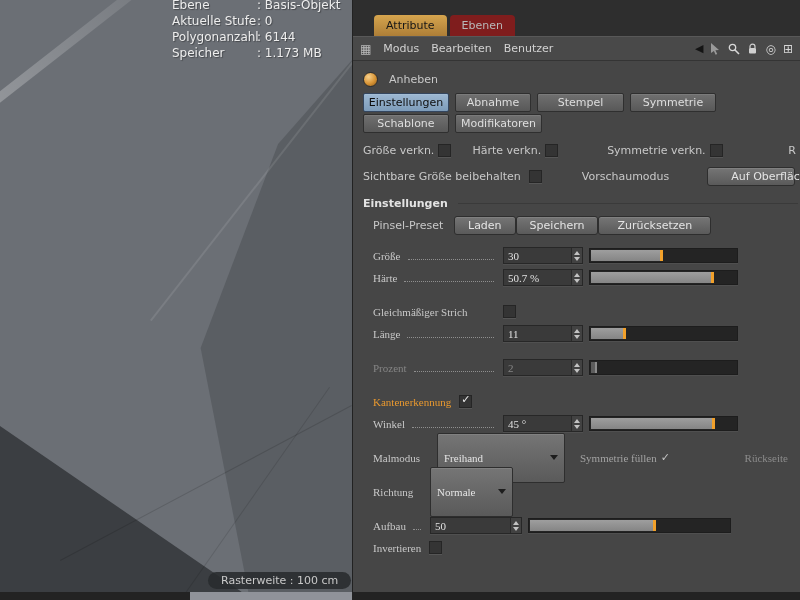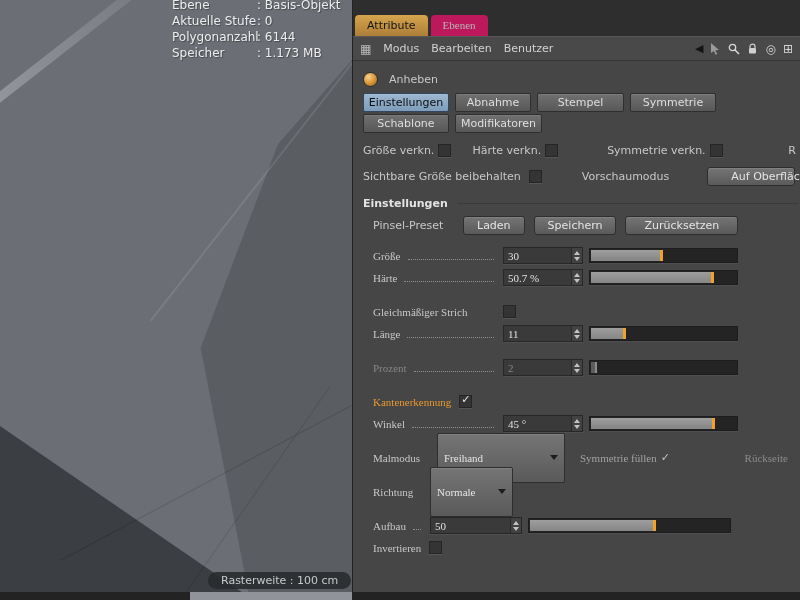--- a/index.html
+++ b/index.html
@@ -30,24 +30,24 @@
   .raster{position:absolute;left:208px;top:572px;background:rgba(40,43,46,.88);
       border-radius:9px;padding:2px 13px;font-size:11px;color:#c9c9c9;white-space:nowrap;}
 
   .bottom-bar{position:absolute;left:0;bottom:0;width:800px;height:8px;background:#232323;}
   .bottom-light{position:absolute;left:190px;bottom:0;width:162px;height:8px;background:#90939a;}
 
   
   .panel{position:absolute;left:352px;top:0;width:448px;height:592px;background:#464646;
       border-left:1px solid #222;box-sizing:border-box;display:flex;flex-direction:column;
       font-size:11px;color:#c8c8c8;}
-  .tabbar{height:36px;background:#2e2e2e;display:flex;align-items:flex-end;padding-left:2px;flex:none;}
+  .tabbar{height:36px;background:#2e2e2e;display:flex;align-items:flex-end;padding-left:21px;flex:none;}
   .tab{height:21px;line-height:21px;padding:0 12px;border-radius:4px 4px 0 0;margin-right:3px;cursor:default;}
   .tab.active{background:linear-gradient(#d6a54e,#ad7e37);color:#161616;}
-  .tab.inactive{background:#be185d;color:#b8b8b8;font-family:Liberation Serif, serif;}
+  .tab.inactive{background:#7f1d1d;color:#b8b8b8;}
 
   .menubar{height:23px;background:#494949;border-top:1px solid #585858;border-bottom:1px solid #343434;
       display:flex;align-items:center;padding:0 7px;gap:12px;flex:none;}
   .menu-grid{color:#b9b9b9;font-size:12px;line-height:12px;}
   .mi{color:#d2d2d2;}
   .sp{flex:1;}
   .micon{display:flex;align-items:center;line-height:0;}
   .back{color:#141414;font-size:11px;line-height:11px;}
   .uni{color:#d6d6d6;font-size:12px;line-height:12px;}
   .iconset{display:flex;align-items:center;gap:7px;}
@@ -76,21 +76,21 @@
   .r-cut{margin-left:auto;margin-right:2px;}
 
   .btn{background:linear-gradient(#757575,#5a5a5a);border:1px solid #2e2e2e;border-radius:3px;
       color:#e4e4e4;padding:2px 13px;box-shadow:inset 0 1px 0 rgba(255,255,255,.09);white-space:nowrap;}
   .surface-btn{margin-left:38px;width:88px;padding:2px 23px;box-sizing:border-box;text-align:center;flex:none;}
   .vorschau-lab{margin-left:40px;}
 
   .section{display:flex;align-items:center;margin:12px 0 4px 2px;color:#e3e3e3;font-weight:bold;}
   .section::after{content:"";flex:1;height:1px;background:#3a3a3a;margin:0 2px 0 10px;}
 
-  .preset-row{display:flex;align-items:center;margin:6px 0 11px 12px;gap:9px;}
+  .preset-row{display:flex;align-items:center;margin:6px 0 11px 12px;}
   .preset-lab{width:81px;flex:none;}
   .btn-reset{padding:2px 18px;}
 
   .p-row{display:flex;align-items:center;height:19px;margin:3px 12px 3px 12px;font-family:Liberation Serif, serif;}
   .p-lab{display:flex;align-items:baseline;width:128px;flex:none;margin-right:2px;}
   .leader{flex:1;border-bottom:1px dotted #8f8f8f;height:8px;margin:0 7px 2px 7px;}
   .field{display:flex;align-items:center;width:78px;height:15px;background:#3a3a3a;
       border:1px solid #272727;flex:none;box-shadow:0 1px 0 rgba(255,255,255,.06);}
   .field-val{flex:1;padding-left:4px;color:#e0e0e0;white-space:nowrap;overflow:hidden;}
   .stepper{width:10px;align-self:stretch;border-left:1px solid #2a2a2a;background:#424242;

